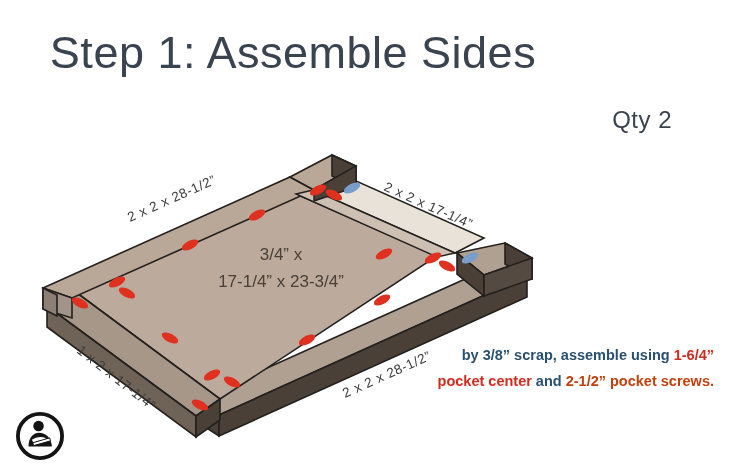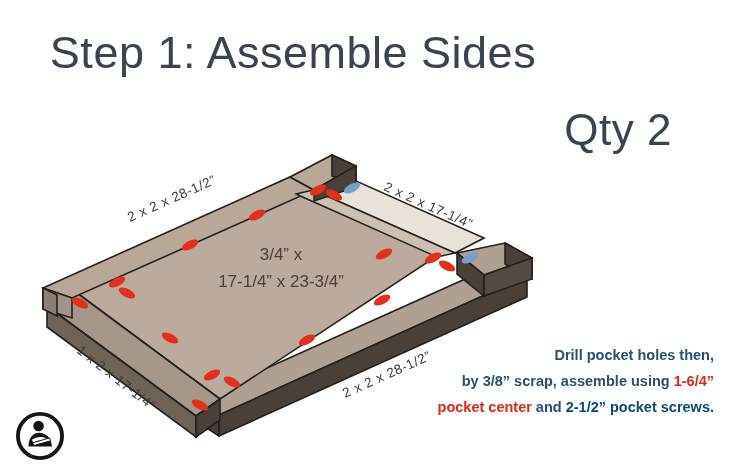--- a/index.html
+++ b/index.html
@@ -27,40 +27,40 @@
     letter-spacing: 0.5px;
     color: #3a4450;
     line-height: 1;
     white-space: nowrap;
   }
 
   #qty-label {
     position: absolute;
     right: 58px;
     top: 108px;
-    font-size: 44px;
+    font-size: 24px;
     font-weight: 300;
     color: #3a4450;
     letter-spacing: 0.5px;
     line-height: 1;
   }
 
   #instructions {
     position: absolute;
     right: 16px;
     top: 342px;
     width: 330px;
     text-align: right;
     font-size: 14.5px;
     line-height: 26px;
     color: #29506e;
     font-weight: 600;
   }
   #instructions .accent-red { color: #d32a1e; }
-  #instructions .accent-blue { color: #0c4a6e; }
+  #instructions .accent-blue { color: #c2410c; }
 
   #diagram {
     position: absolute;
     left: 0;
     top: 0;
   }
 
   #brand-logo {
     position: absolute;
     left: 16px;
@@ -179,21 +179,20 @@
     <text class="dim-label" x="383" y="190" transform="rotate(24 383 190)">2 x 2 x 17-1/4”</text>
 
     <text class="dim-label" x="76" y="352" transform="rotate(38 76 352)">1 x 2 x 17-1/4”</text>
 
     <text class="dim-label" x="345" y="398" transform="rotate(-24 345 398)">2 x 2 x 28-1/2”</text>
 
   </g>
 </svg>
 
 <div id="instructions">
-  <div>Drill pocket holes then,</div>
   <div><span>by 3/8” scrap, assemble using </span><span class="accent-red">1-6/4”</span></div>
   <div><span class="accent-red">pocket center</span><span> and </span><span class="accent-blue">2-1/2” pocket screws.</span></div>
 </div>
 
 <svg id="brand-logo" viewBox="0 0 100 100">
   <circle cx="50" cy="50" r="46" fill="none" stroke="#141414" stroke-width="8"></circle>
   <g fill="#141414">
 
     <circle cx="47" cy="29" r="11"></circle>
 

